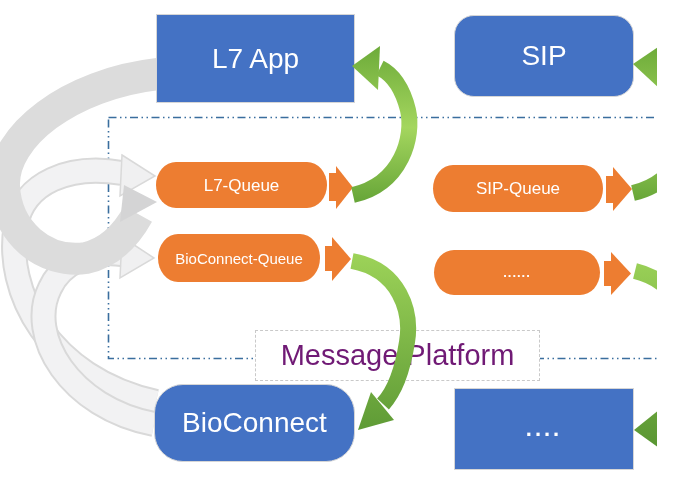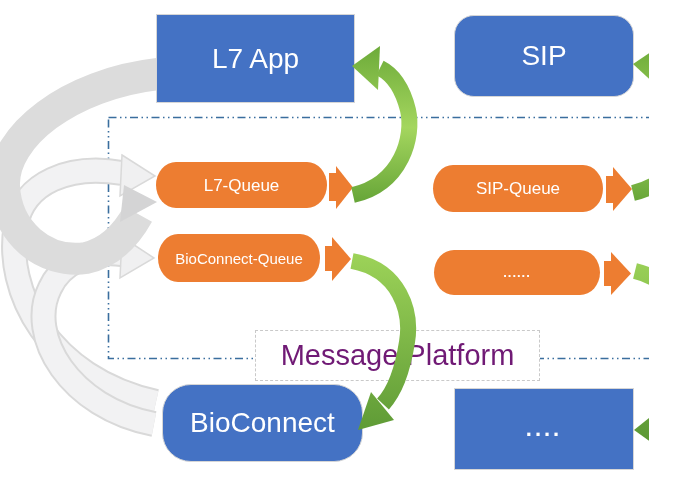--- a/index.html
+++ b/index.html
@@ -1,29 +1,30 @@
 <!DOCTYPE html>
 <html><head>
 <meta charset="utf-8">
 <style>
   html,body{margin:0;padding:0;background:#ffffff;}
   #stage{
     position:relative;width:649px;height:483px;background:#ffffff;overflow:hidden;
     font-family:"Liberation Sans",sans-serif;
+    padding-left:8px;
   }
   .layer{position:absolute;left:0;top:0;width:698px;height:483px;pointer-events:none;}
   .appbox{
     position:absolute;display:flex;align-items:center;justify-content:center;
     background:#4472C4;border:1.5px solid #D6D6D6;box-sizing:border-box;
     color:#ffffff;
   }
   .appbox .lbl{font-size:28px;line-height:1;}
   #box-l7{left:156px;top:14px;width:199px;height:89px;}
   #box-sip{left:454px;top:15px;width:180px;height:82px;border-radius:20px;}
-  #box-bio{left:162px;top:384px;width:201px;height:78px;border-radius:29px;}
+  #box-bio{left:154px;top:384px;width:201px;height:78px;border-radius:29px;}
   #box-other{left:454px;top:388px;width:180px;height:82px;}
   #box-other .lbl{font-size:22px;font-weight:bold;letter-spacing:3px;}
   .queue{
     position:absolute;display:flex;align-items:center;justify-content:center;
     background:#ED7D31;border-radius:20px / 50%;color:#ffffff;
   }
   .queue .qlbl{font-size:17px;line-height:1;}
   #q-l7{left:156px;top:162px;width:171px;height:46px;}
   #q-sip{left:433px;top:165px;width:170px;height:47px;}
   #q-bio{left:158px;top:234px;width:162px;height:48px;}

